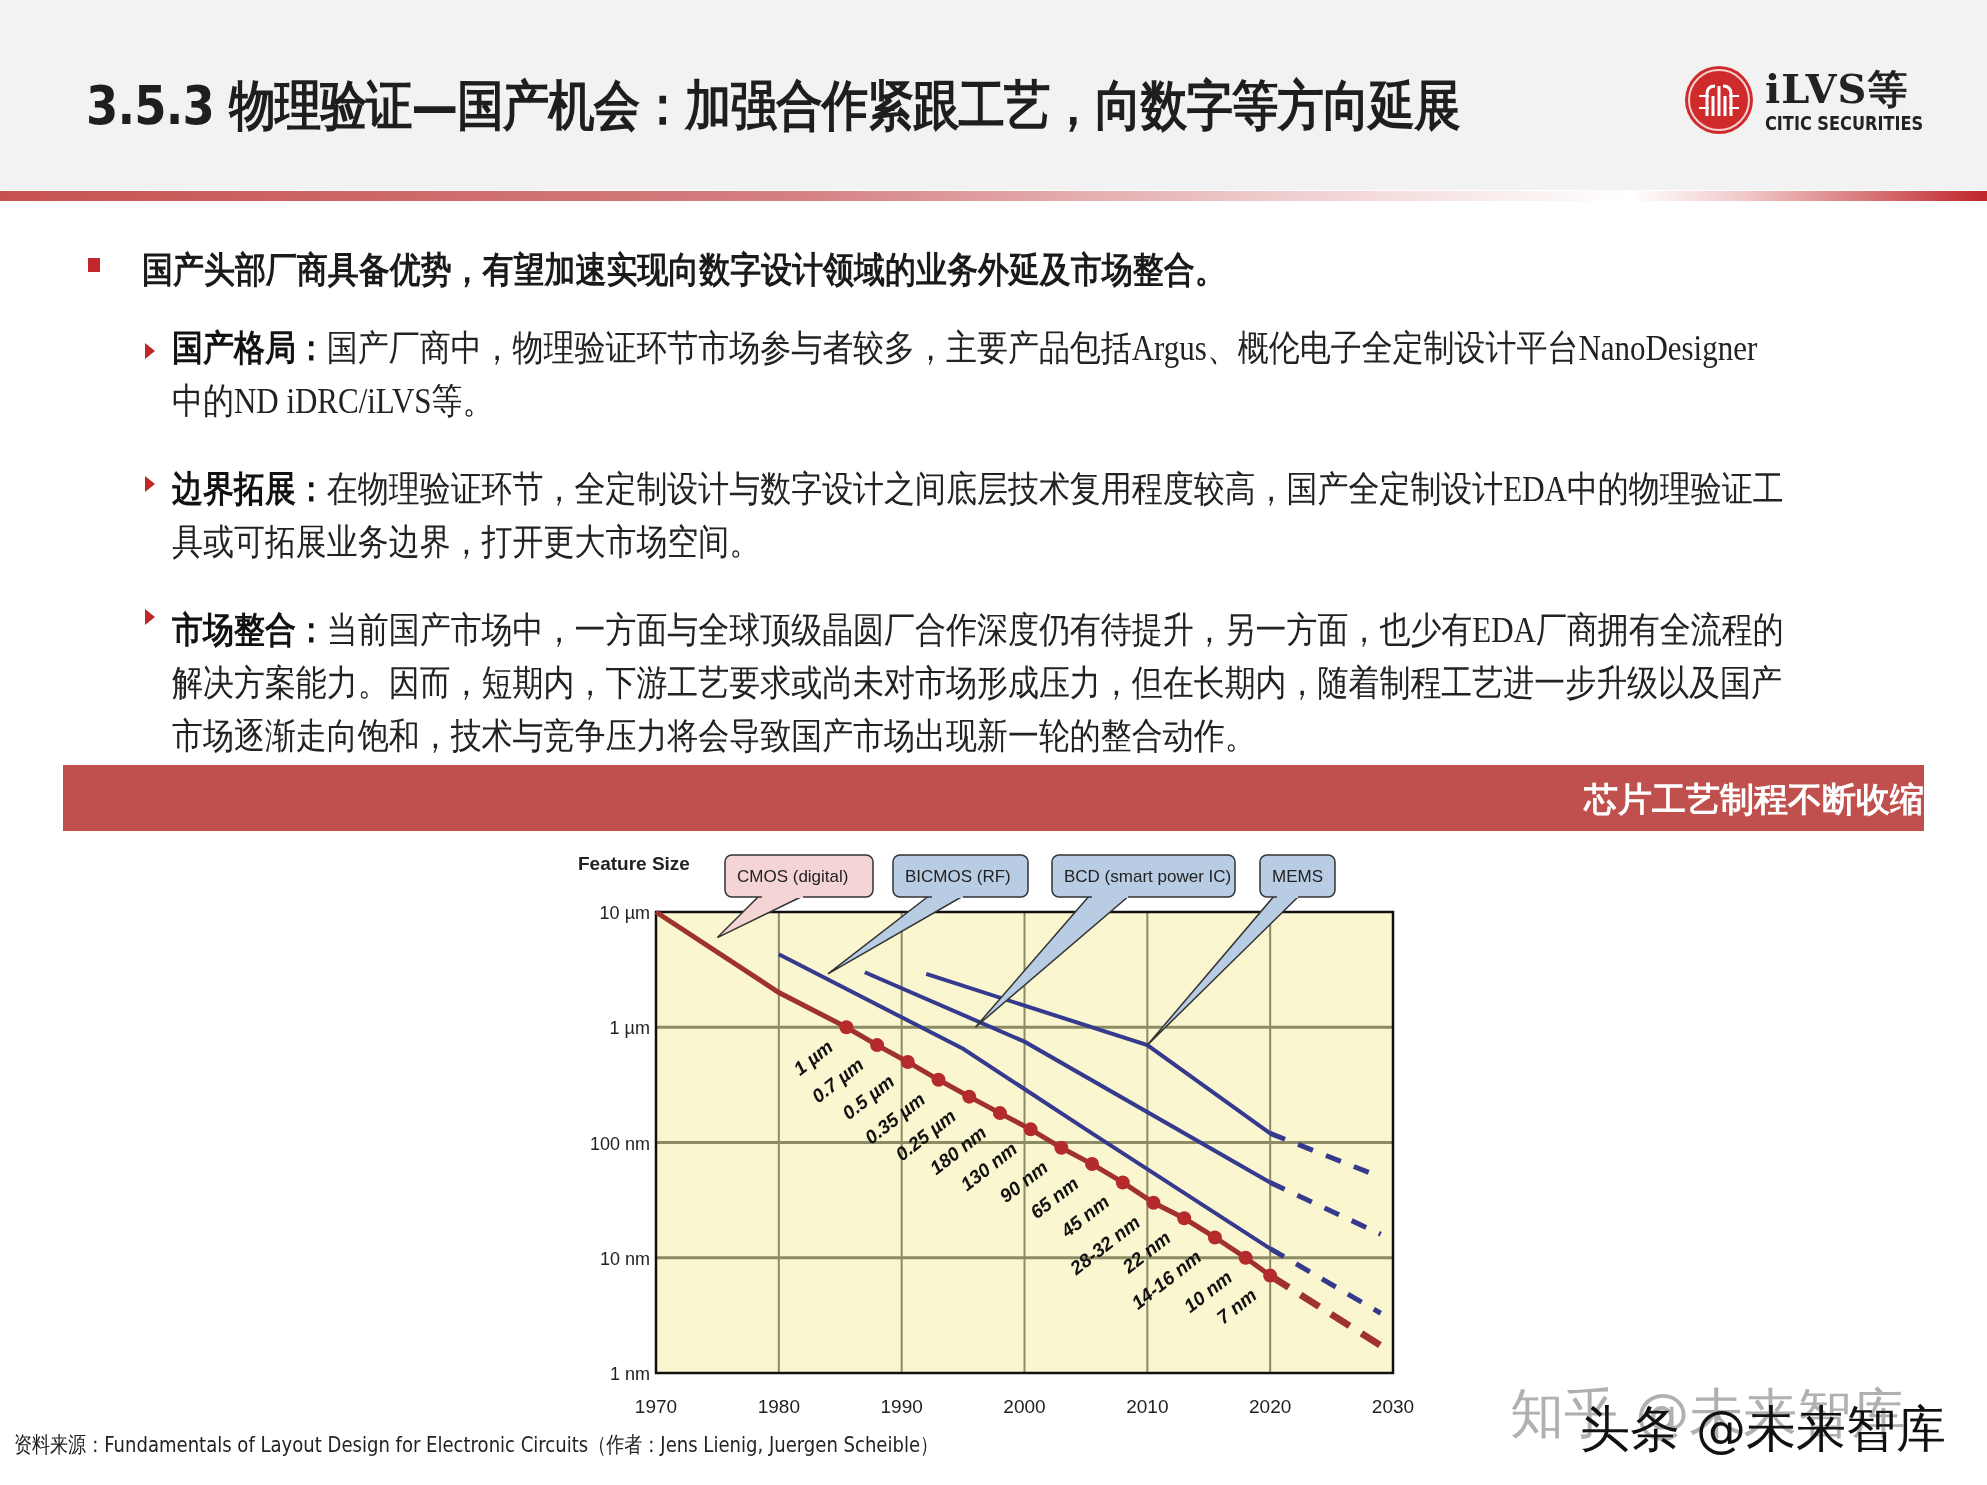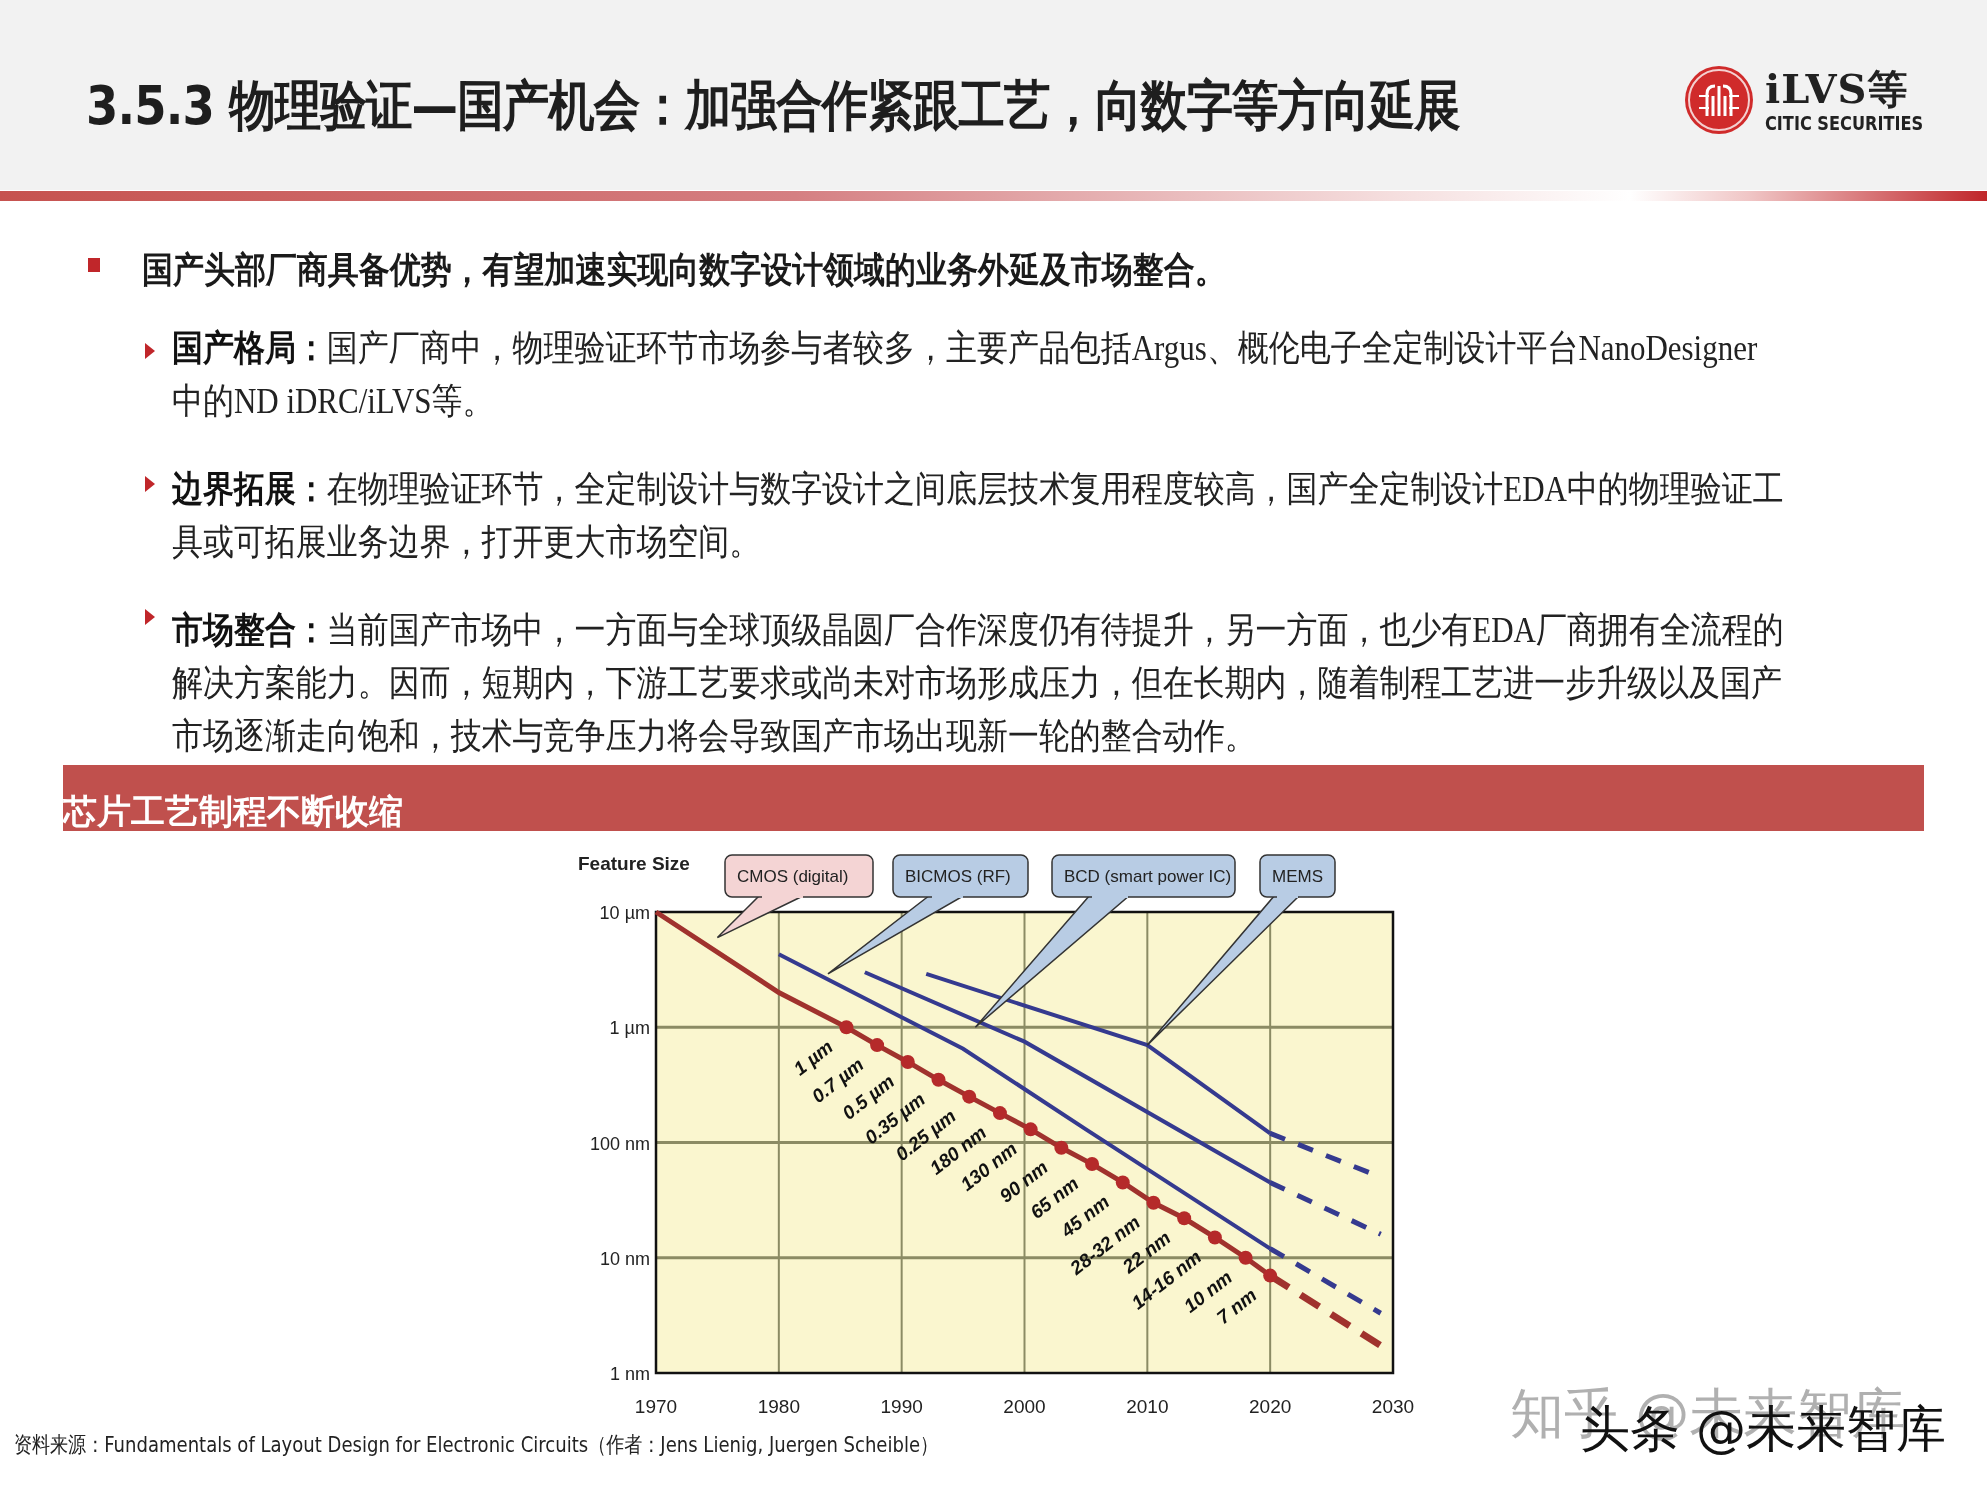--- a/index.html
+++ b/index.html
@@ -20,22 +20,22 @@
              background:linear-gradient(90deg,#c6524f 0%,#d57f82 40%,#f5dede 70%,#ffffff 82%,#f0c6c6 88%,#c0262a 100%); }
   .bullet-main { position:absolute; left:88px; top:258px; width:12px; height:14px; background:#c0262a; }
   .lead { position:absolute; left:142px; top:246px; font-size:36px; font-weight:bold; white-space:nowrap;
           transform:scaleX(0.86); transform-origin:left center; color:#1a1a1a; }
   .para { position:absolute; left:142px; width:1760px; font-size:36px; line-height:53px; color:#222;font-family:Liberation Serif, serif; }
   .para .line { white-space:nowrap; display:block; transform:scaleX(0.86); transform-origin:left center; }
   .para .hd { font-weight:bold; color:#111; }
   .arrow { position:absolute; width:0; height:0; border-top:8px solid transparent; border-bottom:8px solid transparent;
            border-left:10px solid #c0262a; }
   .banner { position:absolute; left:63px; top:765px; width:1861px; height:66px; background:#c0504d; }
-  .banner-text { position:absolute; left:0; width:100%; top:12px; text-align:left; color:#ffffff;
-                 font-size:34px; font-weight:bold;margin-top:12px; }
+  .banner-text { position:absolute; left:0; width:100%; top:12px; text-align:right; color:#ffffff;
+                 font-size:34px; font-weight:bold; }
   .chart { position:absolute; left:0; top:0; }
   .source { position:absolute; left:14px; top:1430px; font-size:22px; color:#222; white-space:nowrap;
             transform:scaleX(0.82); transform-origin:left center; }
   .wm1 { position:absolute; left:1510px; top:1378px; font-size:54px; color:rgba(150,150,150,0.75); white-space:nowrap; }
   .wm2 { position:absolute; left:1580px; top:1396px; font-size:50px; color:#111; white-space:nowrap; }
 </style>
 </head>
 <body>
 
 <div class="header">

